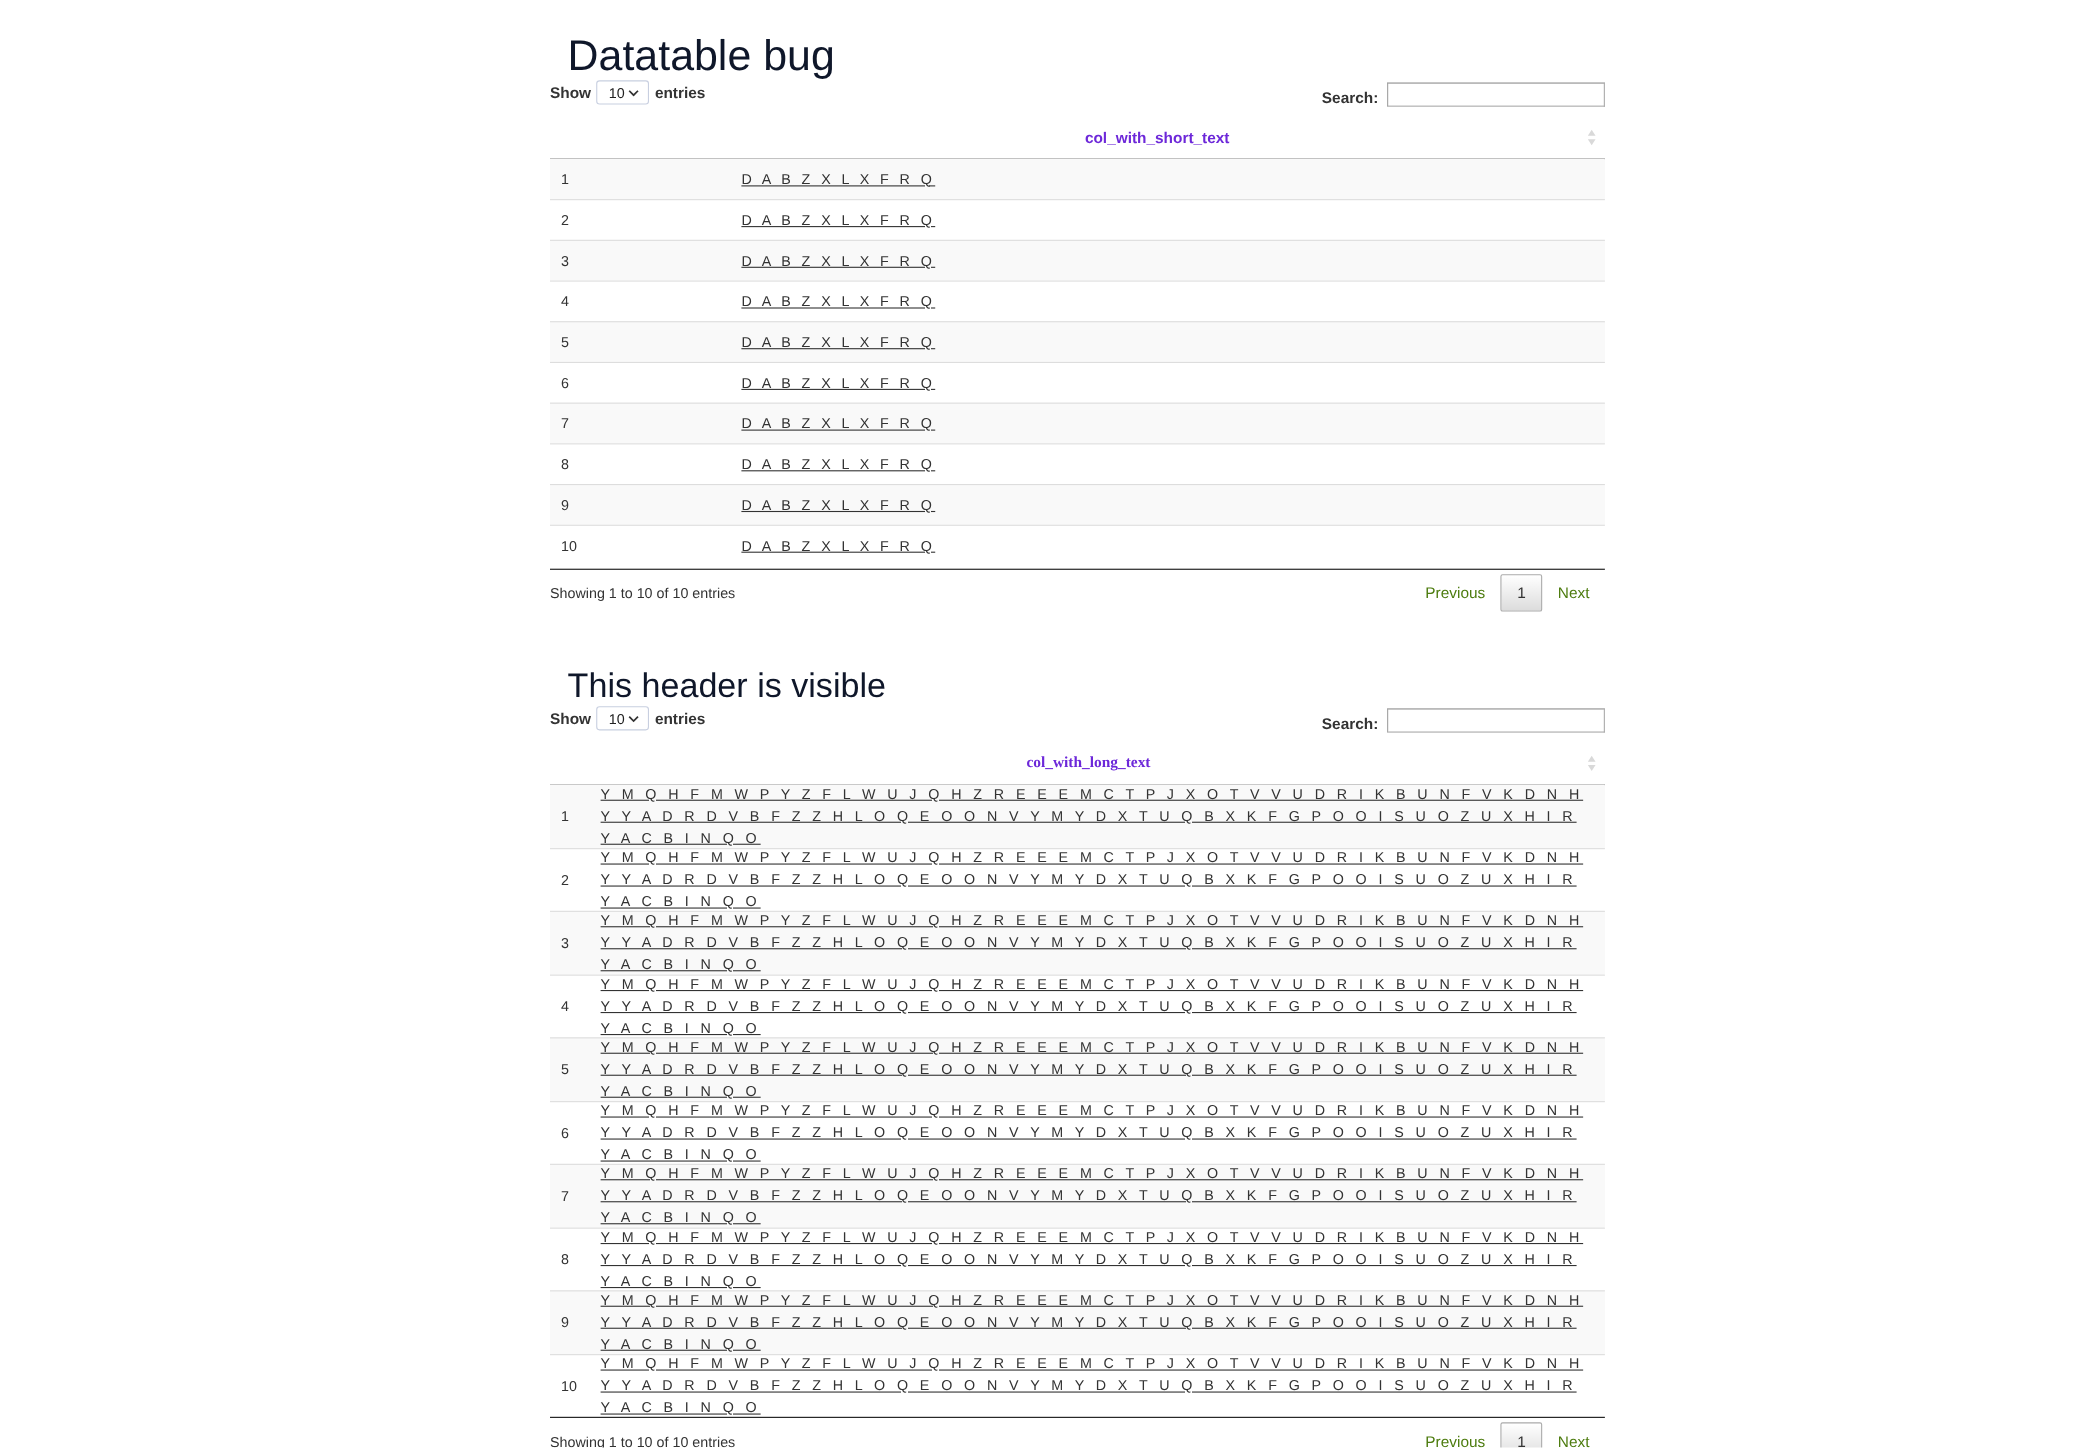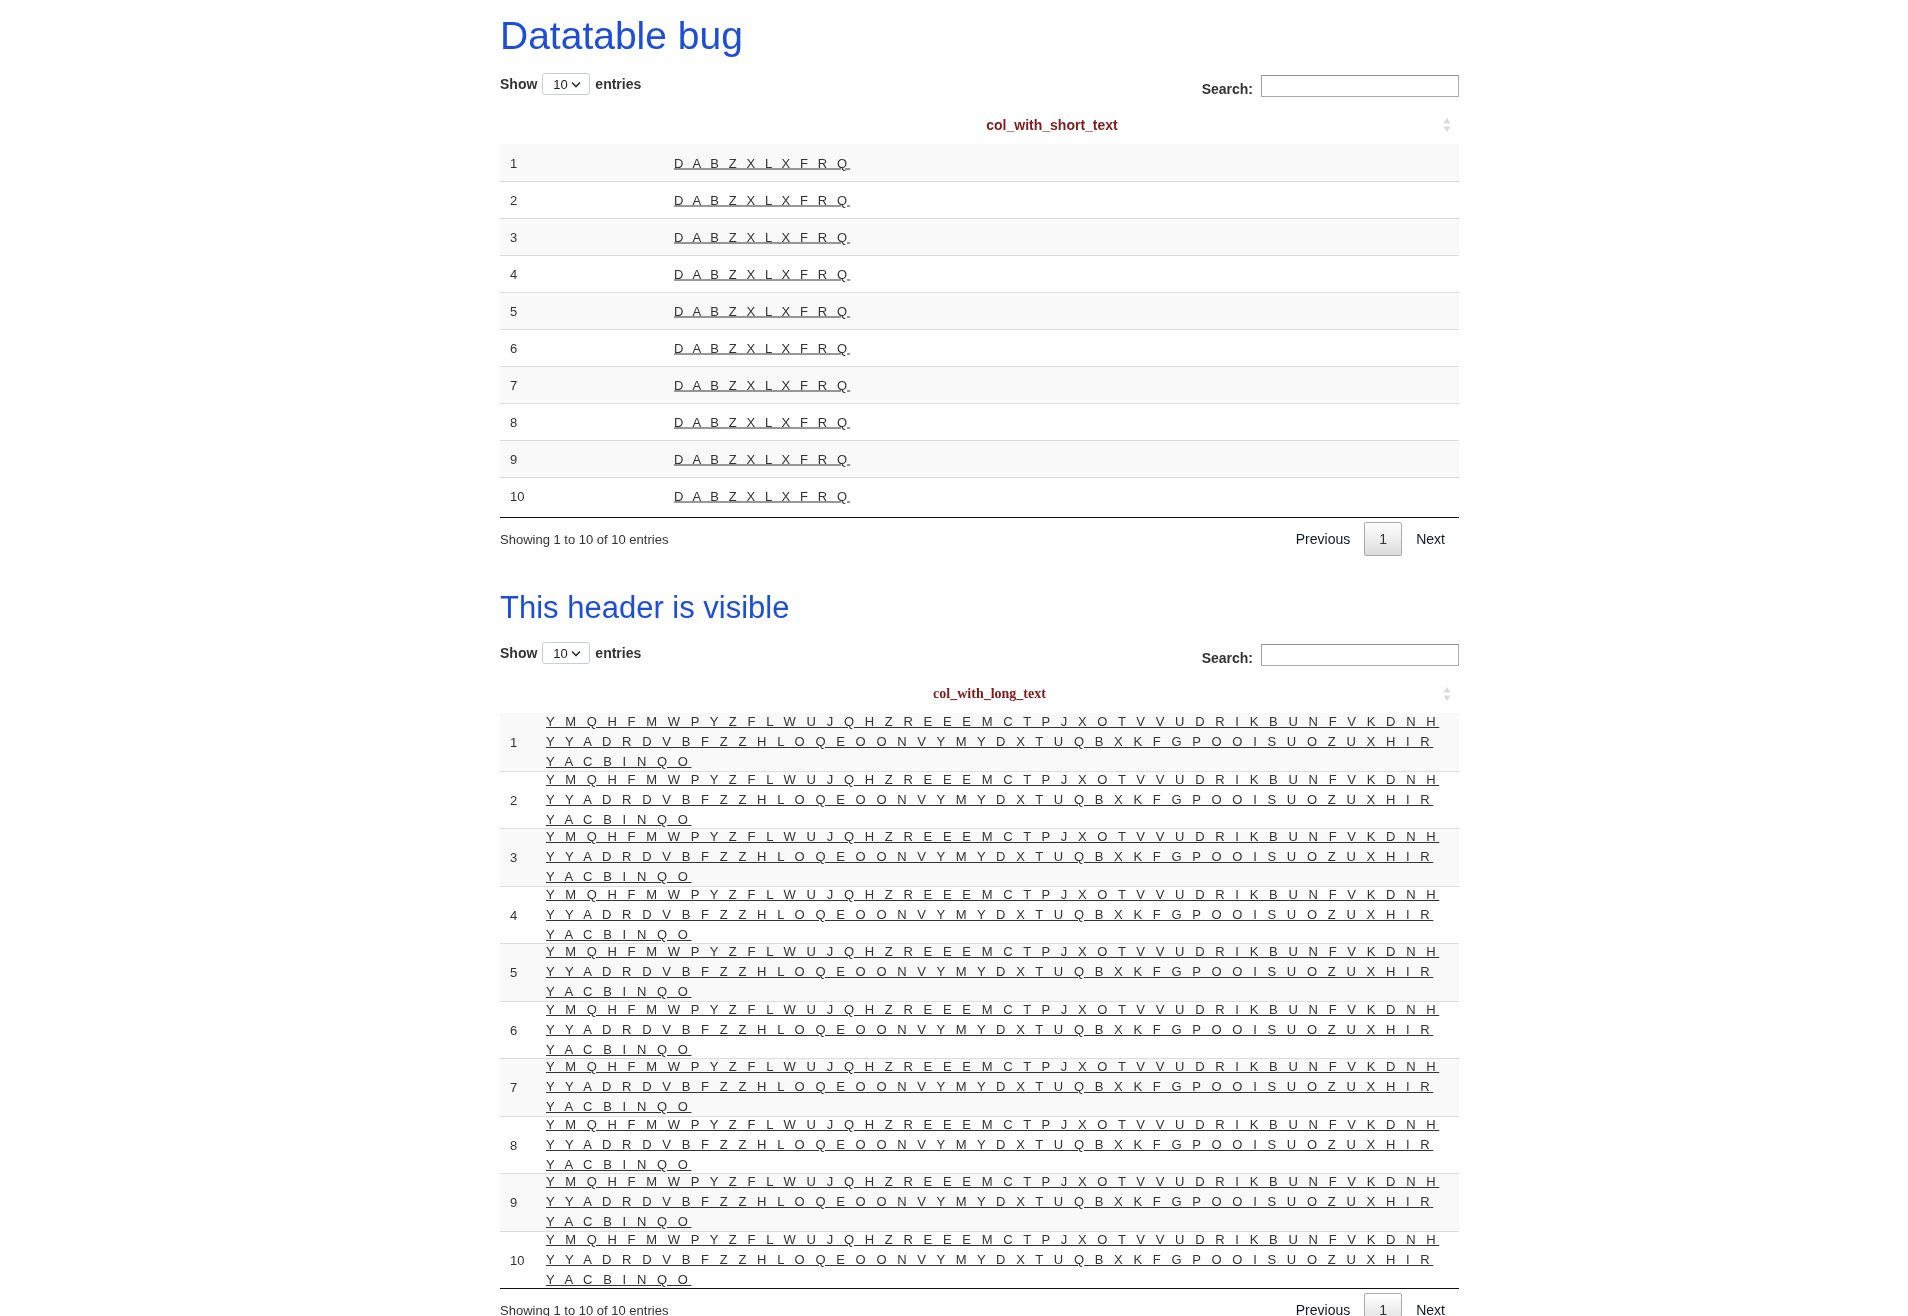--- a/index.html
+++ b/index.html
@@ -1,44 +1,44 @@
 <!DOCTYPE html>
 <html><head>
 <meta charset="utf-8">
 <style>
   html, body { margin:0; padding:0; background:#ffffff; }
   body { width:1908px; height:1316px; overflow:hidden; font-family:"Liberation Sans", sans-serif; color:#333333; position:relative; }
   .container { position:absolute; left:500px; width:959px; top:0; }
-  h1 { font-family:"Liberation Sans", sans-serif; font-weight:400; font-size:39px; margin:0; line-height:44px; color:#1d4ed8; }
+  h1 { font-family:"Liberation Sans", sans-serif; font-weight:400; font-size:39px; margin:16px; line-height:44px; color:#0f172a; }
   .h1a { position:absolute; top:14px; left:0; }
   .h1b { position:absolute; top:588px; left:0; font-size:31px; line-height:40px; }
   .controls { position:absolute; left:0; width:959px; height:26px; font-size:14px; font-weight:700; color:#333; }
   .len { position:absolute; left:0; top:0; display:flex; align-items:center; height:26px; }
   .len .sel { display:inline-flex; align-items:center; justify-content:space-between; width:48px; height:22px; border:1px solid #c8cfe0; border-radius:3px; margin:0 5px 0 5px; padding:0 8px 0 10px; box-sizing:border-box; font-weight:400; font-size:13px; color:#222; background:#fff; }
   .len .sel svg { width:10px; height:7px; }
   .filter { position:absolute; right:0; top:0; display:flex; align-items:flex-end; height:26px; }
   .filter input { width:198px; height:22px; margin-left:8px; border:1px solid #aaa; border-top-color:#8d8d8d; border-left-color:#a0a0a0; box-sizing:border-box; padding:2px 4px; font-family:"Liberation Sans", sans-serif; font-size:13px; background:#fff; }
-  .thead { position:absolute; left:0; width:959px; border-bottom:1px solid #111; font-weight:700; font-size:14px; color:#7f1d1d; }
+  .thead { position:absolute; left:0; width:959px; border-bottom:1px solid #111; font-weight:700; font-size:14px; color:#6d28d9; }
   .thead .hlabel { position:absolute; top:0; bottom:0; display:flex; align-items:center; }
   .thead .sort { position:absolute; right:8px; top:50%; transform:translateY(-50%); width:8px; height:16px; }
   .rows { position:absolute; left:0; width:959px; }
   .row { position:relative; border-top:1px solid #dddddd; box-sizing:border-box; font-size:13px; color:#333; }
   .row:first-child { border-top:none; }
   .row.odd { background:#f9f9f9; }
   .row .num { position:absolute; left:10px; top:50%; transform:translateY(-50%); }
   .row .val { position:absolute; top:50%; transform:translateY(-50%); letter-spacing:3.1px; word-spacing:0;text-decoration:underline; }
   .short .row { height:37px; }
   .short .row .val { left:174px; }
   .long .row { height:57.5px; }
   .long .row .val { left:46px; width:900px; line-height:20px; letter-spacing:3.55px; white-space:normal; }
   .bottomline { position:absolute; left:0; width:959px; border-top:1px solid #111; }
   .footer { position:absolute; left:0; width:959px; height:36px; font-size:13px; color:#333; }
   .info { position:absolute; left:0; top:0; height:36px; display:flex; align-items:center; }
   .paginate { position:absolute; right:0; top:0; height:36px; display:flex; align-items:center; font-size:14px; }
-  .pbtn { color:#0f172a; padding:0 14px; height:34px; display:flex; align-items:center; box-sizing:border-box; cursor:pointer; }
+  .pbtn { color:#4d7c0f; padding:0 14px; height:34px; display:flex; align-items:center; box-sizing:border-box; cursor:pointer; }
   .pbtn.current { border:1px solid #aaa; border-radius:2px; background:linear-gradient(#ffffff,#dcdcdc); color:#333; padding:0 14px; min-width:38px; justify-content:center; }
   .pbtn.next { padding-right:14px; }
 </style>
 </head>
 <body>
 
 <div class="container">
 
   <h1 class="h1a">Datatable bug</h1>
 

